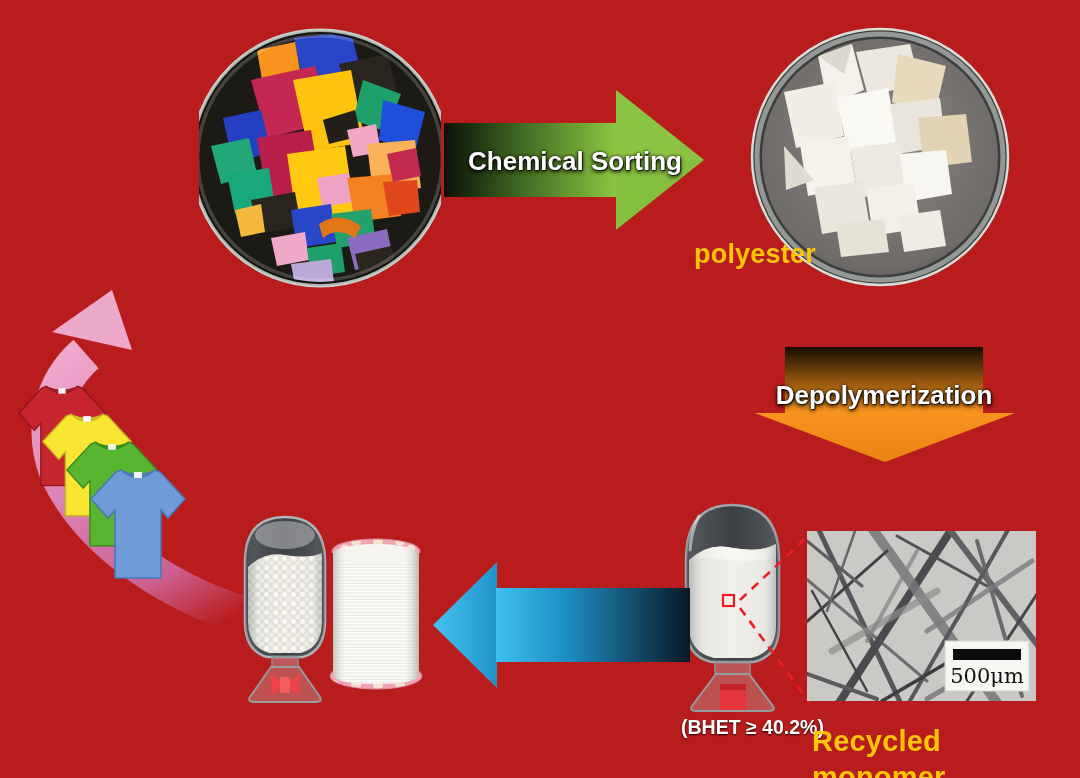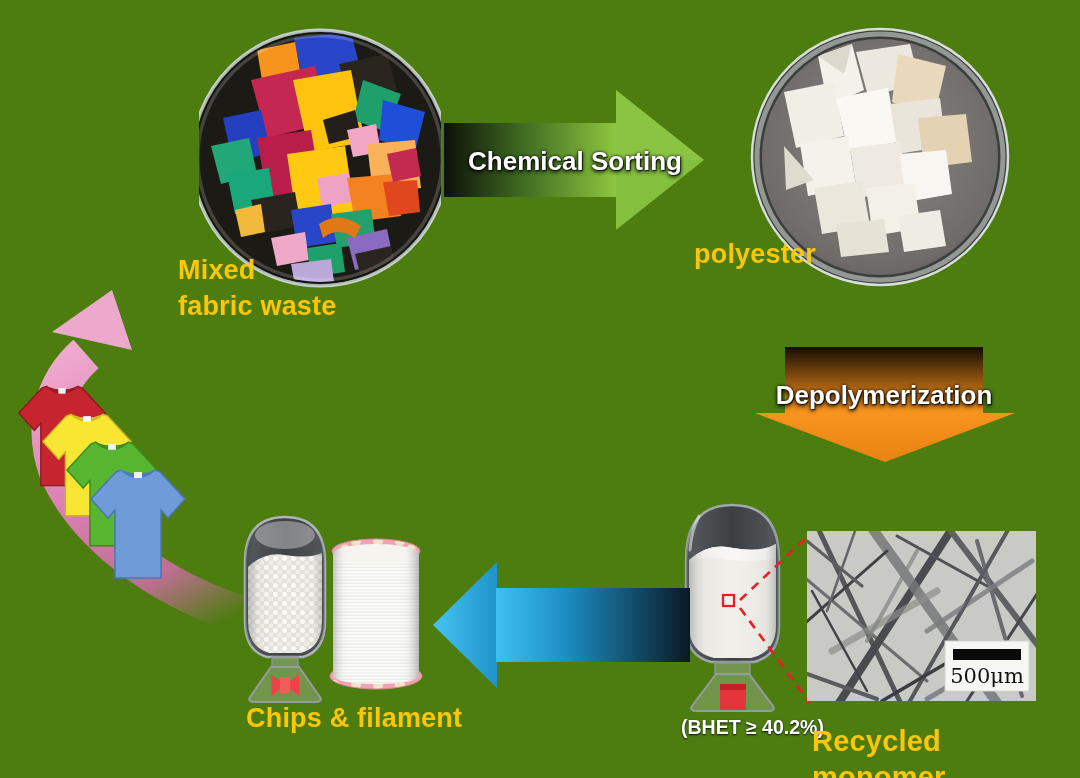--- a/index.html
+++ b/index.html
@@ -1,17 +1,17 @@
 <!DOCTYPE html>
 <html><head>
 <meta charset="utf-8">
 <style>
   html,body{margin:0;padding:0;background:#000;}
   #stage{
-    position:relative;width:1080px;height:778px;background:#4d7c0f;overflow:hidden;
+    position:relative;width:1080px;height:778px;background:#b91c1c;overflow:hidden;
     font-family:"Liberation Sans",sans-serif;
   }
   .abs{position:absolute;}
   .label-yellow{
     color:#fdc608;font-weight:bold;font-size:27px;line-height:36px;letter-spacing:.2px;
   }
   .arrow-text{
     color:#fff;font-weight:bold;font-size:26px;text-align:center;white-space:nowrap;
     text-shadow:0 2px 4px rgba(0,0,0,.95),0 0 3px rgba(0,0,0,.85),1px 1px 0 rgba(0,0,0,.6);
   }
@@ -144,24 +144,20 @@
       <polygon points="66,162 114,155 122,200 74,208" fill="#ebe7dd"></polygon>
       <polygon points="118,162 166,157 173,202 125,210" fill="#f3f0e8"></polygon>
       <polygon points="88,198 136,193 141,226 93,231" fill="#e6e2d6"></polygon>
       <polygon points="150,190 192,184 198,220 156,226" fill="#efece3"></polygon>
       <path d="M70,30 l34,-12 -8,30 Z" fill="#dcd8cd"></path>
       <path d="M36,120 l30,34 -28,10 Z" fill="#dfdbd0"></path>
     </g>
     <circle cx="132" cy="131" r="123" fill="none" stroke="rgba(235,242,238,0.5)" stroke-width="5"></circle>
   </svg>
 
-  <div class="abs label-yellow" style="left:178px;top:252px;">
-    <div>Mixed</div>
-    <div>fabric waste</div>
-  </div>
   <div class="abs label-yellow" style="left:694px;top:236px;">
     <div>polyester</div>
   </div>
 
   <svg class="abs" style="left:750px;top:345px;" width="270" height="122" viewBox="0 0 270 122">
     <defs>
       <linearGradient id="orangeG" x1="0" y1="0" x2="0" y2="1">
         <stop offset="0" stop-color="#150d03"></stop>
         <stop offset="0.55" stop-color="#9a5a10"></stop>
         <stop offset="1" stop-color="#f7941d"></stop>
@@ -304,15 +300,14 @@
       </linearGradient>
     </defs>
     <ellipse cx="48" cy="140" rx="46" ry="13" fill="url(#dots)" stroke="#d88a9c" stroke-width="1"></ellipse>
     <ellipse cx="48" cy="15" rx="44" ry="12" fill="url(#dots)" stroke="#d88a9c" stroke-width="1"></ellipse>
     <path d="M5,18 L5,138 Q5,148 48,148 Q91,148 91,138 L91,18 Z" fill="url(#thread)"></path>
     <path d="M5,18 L5,138 Q5,148 48,148 Q91,148 91,138 L91,18 Z" fill="url(#spoolShade)"></path>
     <ellipse cx="48" cy="18" rx="43" ry="10" fill="#f5f4ef"></ellipse>
     <ellipse cx="48" cy="18" rx="43" ry="10" fill="url(#spoolShade)"></ellipse>
   </svg>
 
-  <div class="abs label-yellow" style="left:246px;top:700px;">Chips &amp; filament</div>
 
 </div>
 
 </body></html>

